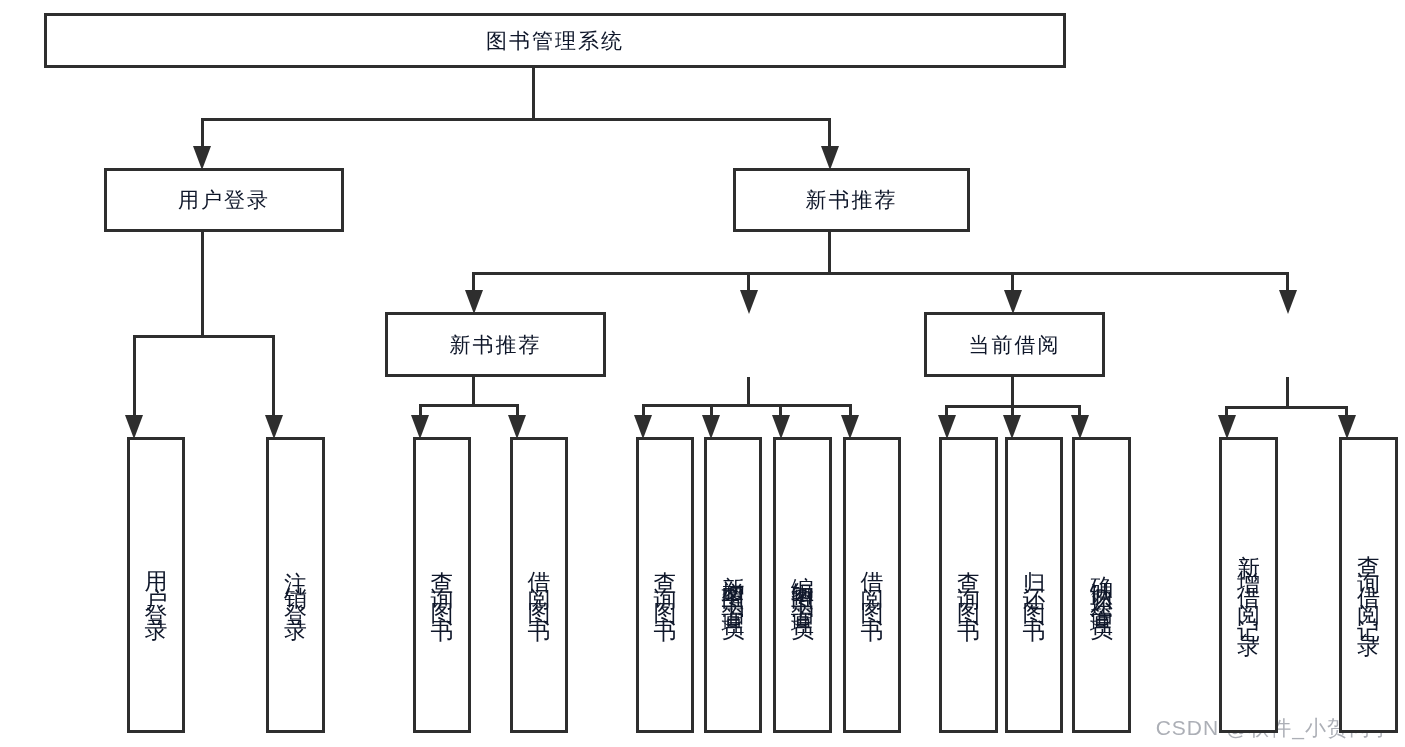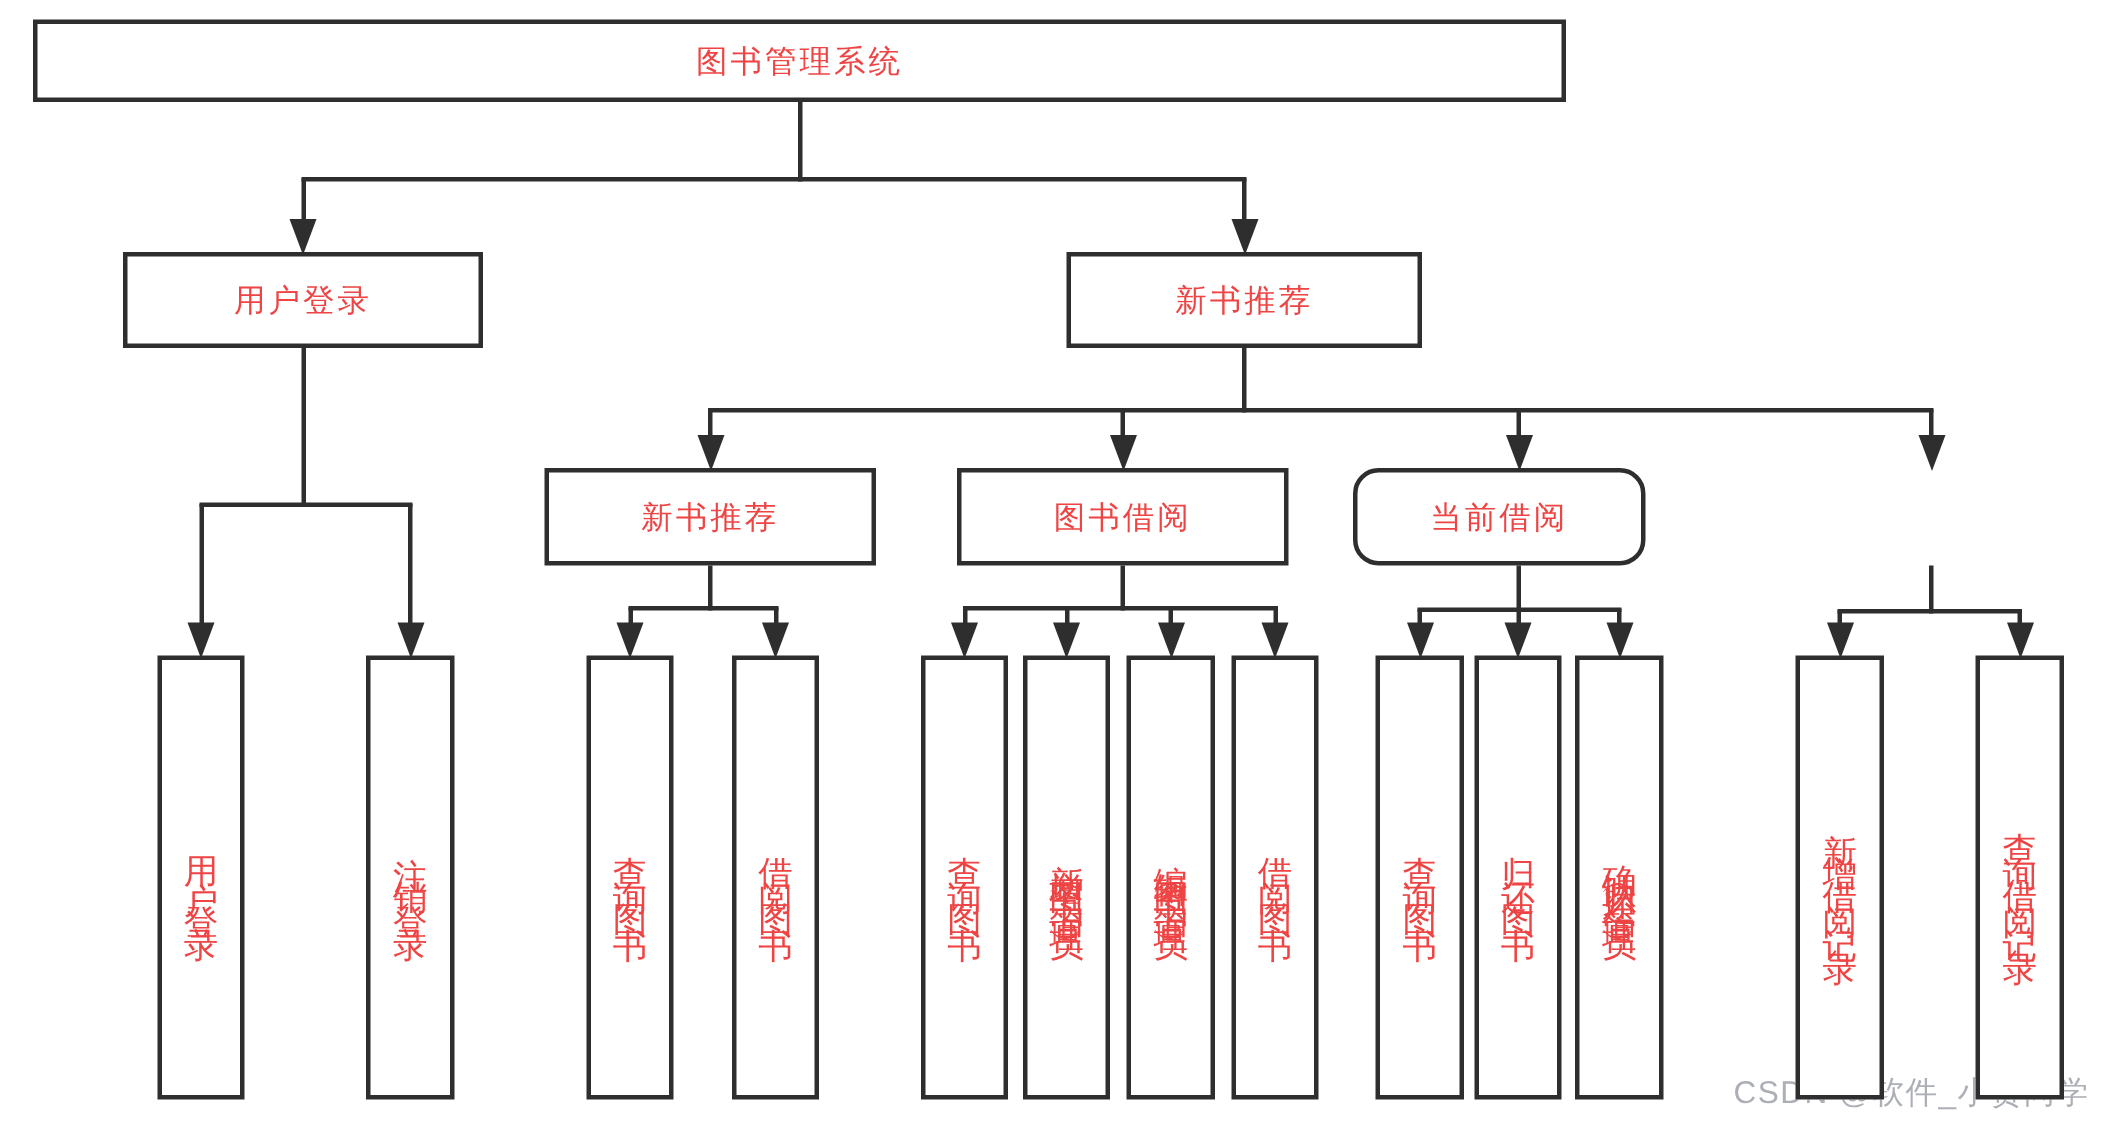--- a/index.html
+++ b/index.html
@@ -11,21 +11,22 @@
     overflow:hidden;
   }
   .node{
     position:absolute;
     box-sizing:border-box;
     border:3px solid #2e2e2e;
     background:#ffffff;
     display:flex;
     align-items:center;
     justify-content:center;
-    color:#ef4444;
+    color:#0f172a;
+    margin-left:22px;
   }
   .node.h span{
     font-size:21px;
     letter-spacing:2px;
     white-space:nowrap;
   }
   .node.v span{
     writing-mode:vertical-rl;
     text-orientation:mixed;
     font-size:23px;
@@ -67,24 +68,21 @@
     </div>
     <div class="node h" style="left: 82px; top: 168px; width: 240px; height: 64px;">
       <span>用户登录</span>
     </div>
     <div class="node h" style="left: 711px; top: 168px; width: 237px; height: 64px;">
       <span>新书推荐</span>
     </div>
     <div class="node h" style="left: 363px; top: 312px; width: 221px; height: 65px;">
       <span>新书推荐</span>
     </div>
-    <div class="node h" style="left: 638px; top: 312px; width: 221px; height: 65px;">
-      <span>图书借阅</span>
-    </div>
-    <div class="node h" style="left: 902px; top: 312px; width: 195px; height: 65px; border-radius: 17px;">
+    <div class="node h" style="left: 902px; top: 312px; width: 181px; height: 65px;">
       <span>当前借阅</span>
     </div>
     <div class="node v" style="left: 105px; top: 437px; width: 58px; height: 296px;">
       <span>用户登录</span>
     </div>
     <div class="node v" style="left: 244px; top: 437px; width: 59px; height: 296px;">
       <span>注销登录</span>
     </div>
     <div class="node v" style="left: 391px; top: 437px; width: 58px; height: 296px;">
       <span>查询图书</span>

